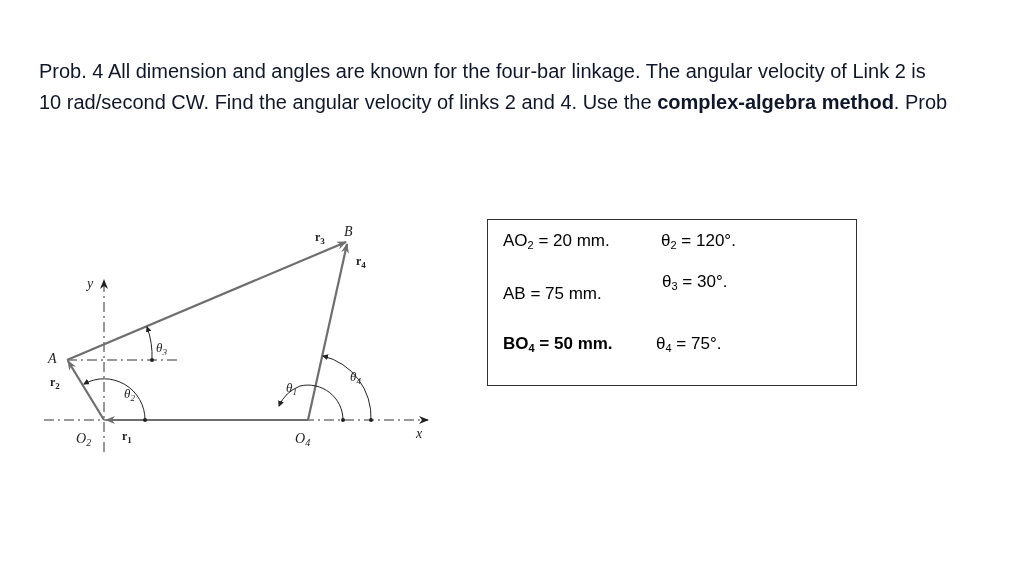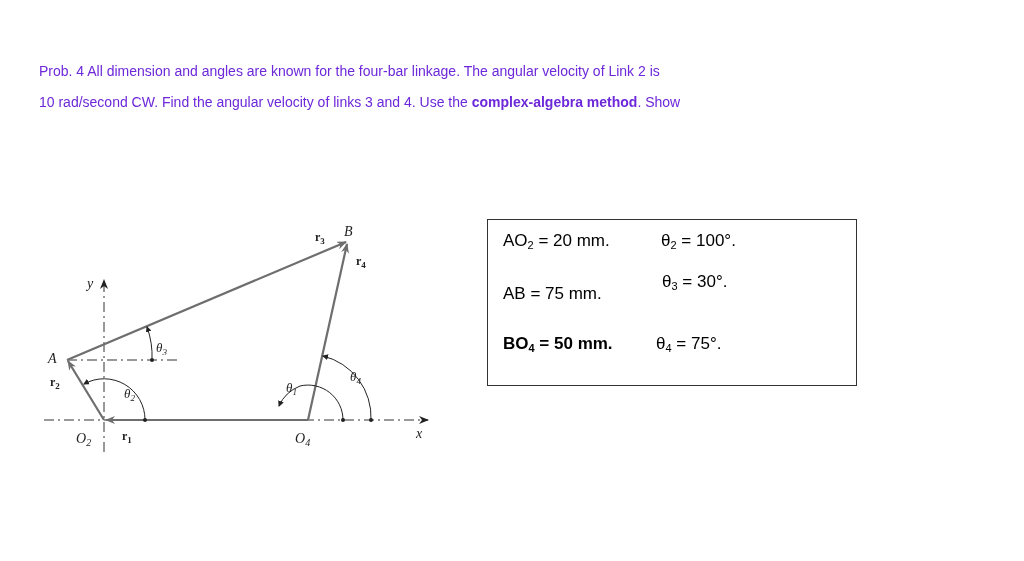--- a/index.html
+++ b/index.html
@@ -1,30 +1,30 @@
 <!DOCTYPE html>
 <html><head>
 <meta charset="utf-8">
 <style>
   html, body { margin: 0; padding: 0; background: #ffffff; }
   body { width: 1024px; height: 561px; position: relative; overflow: hidden; font-family: "Liberation Sans", "DejaVu Sans", sans-serif; color: #111; }
-  .problem { position: absolute; left: 39px; top: 56px; width: 950px; font-size: 14px; line-height: 30.5px; color: #6d28d9; }
+  .problem { position: absolute; left: 39px; top: 56px; width: 950px; font-size: 20px; line-height: 30.5px; color: #0f172a; }
   .problem b { font-weight: bold; }
   .diagram { position: absolute; left: 0; top: 0; }
   .given-box { position: absolute; left: 487px; top: 219px; width: 370px; height: 167px; border: 1.5px solid #333; box-sizing: border-box; }
   .given-row { position: absolute; font-size: 17px; color: #000000; white-space: nowrap; }
   .given-row sub { font-size: 11px; vertical-align: -3px; }
   .dlabel { font-family: "Liberation Serif", "DejaVu Serif", serif; }
 </style>
 </head>
 <body>
 
 <div class="problem">
   <div>Prob. 4 All dimension and angles are known for the four-bar linkage. The angular velocity of Link 2 is</div>
-  <div><span>10 rad/second CW. Find the angular velocity of links 3 and 4. Use the </span><b>complex-algebra method</b><span>. Show</span></div>
+  <div><span>10 rad/second CW. Find the angular velocity of links 2 and 4. Use the </span><b>complex-algebra method</b><span>. Prob</span></div>
 </div>
 
 <svg class="diagram" width="1024" height="561" viewBox="0 0 1024 561">
   <defs>
     <marker id="arrL" markerWidth="10" markerHeight="8" refX="9" refY="4" orient="auto" markerUnits="userSpaceOnUse">
       <path d="M0,0 L10,4 L0,8 L3,4 Z" fill="#6e6e6e"></path>
     </marker>
     <marker id="arrA" markerWidth="10" markerHeight="8" refX="9" refY="4" orient="auto" markerUnits="userSpaceOnUse">
       <path d="M0,0 L10,4 L0,8 L3,4 Z" fill="#222"></path>
     </marker>
@@ -68,21 +68,21 @@
     <text x="350" y="381" font-style="italic" font-size="13"><tspan>θ</tspan><tspan font-size="9" dy="3">4</tspan></text>
   </g>
 </svg>
 
 <div class="given-box"></div>
 
 <div class="given-row" style="left:503px; top:231px;">
   <span>AO</span><sub>2</sub><span> = 20 mm.</span>
 </div>
 <div class="given-row" style="left:661px; top:231px;">
-  <span>θ</span><sub>2</sub><span> = 100°.</span>
+  <span>θ</span><sub>2</sub><span> = 120°.</span>
 </div>
 
 <div class="given-row" style="left:503px; top:284px;">
   <span>AB</span><sub></sub><span> = 75 mm.</span>
 </div>
 <div class="given-row" style="left:662px; top:272px;">
   <span>θ</span><sub>3</sub><span> = 30°.</span>
 </div>
 
 <div class="given-row" style="left:503px; top:334px;font-weight:bold;">

